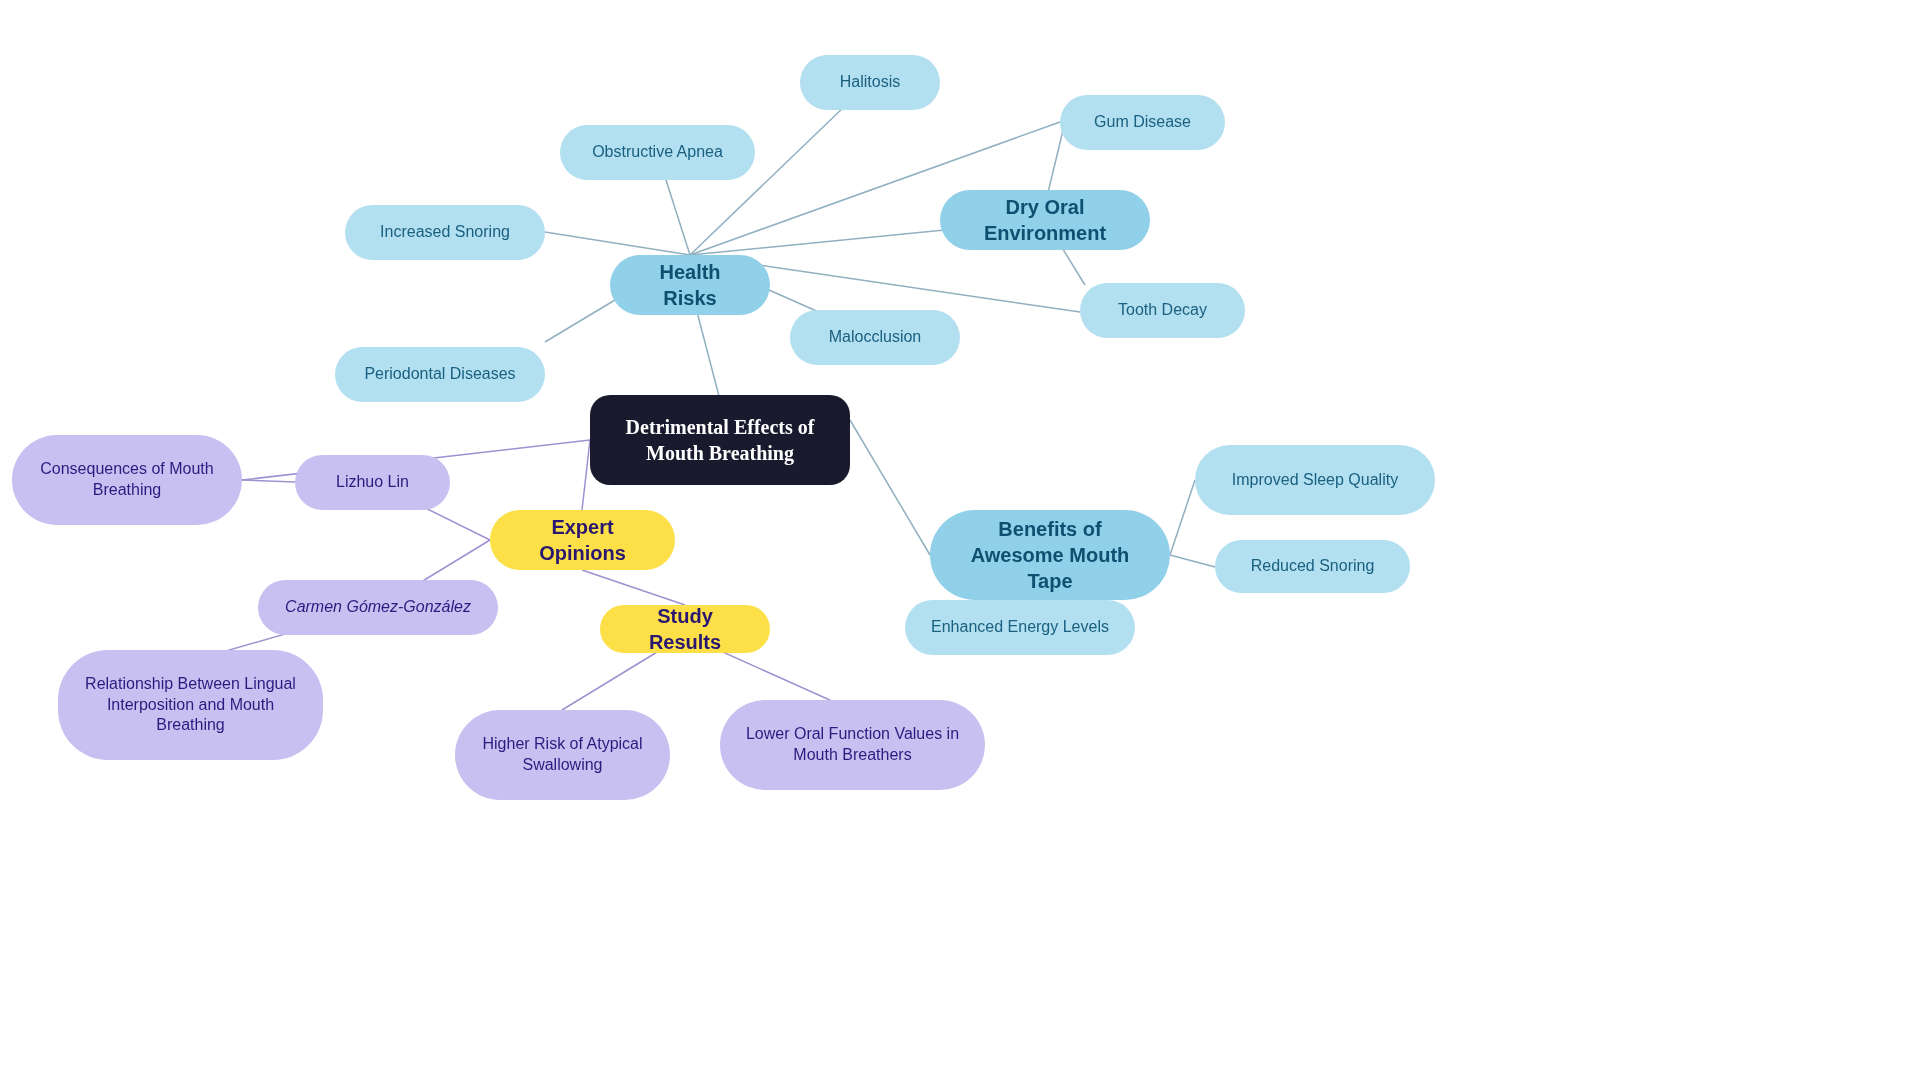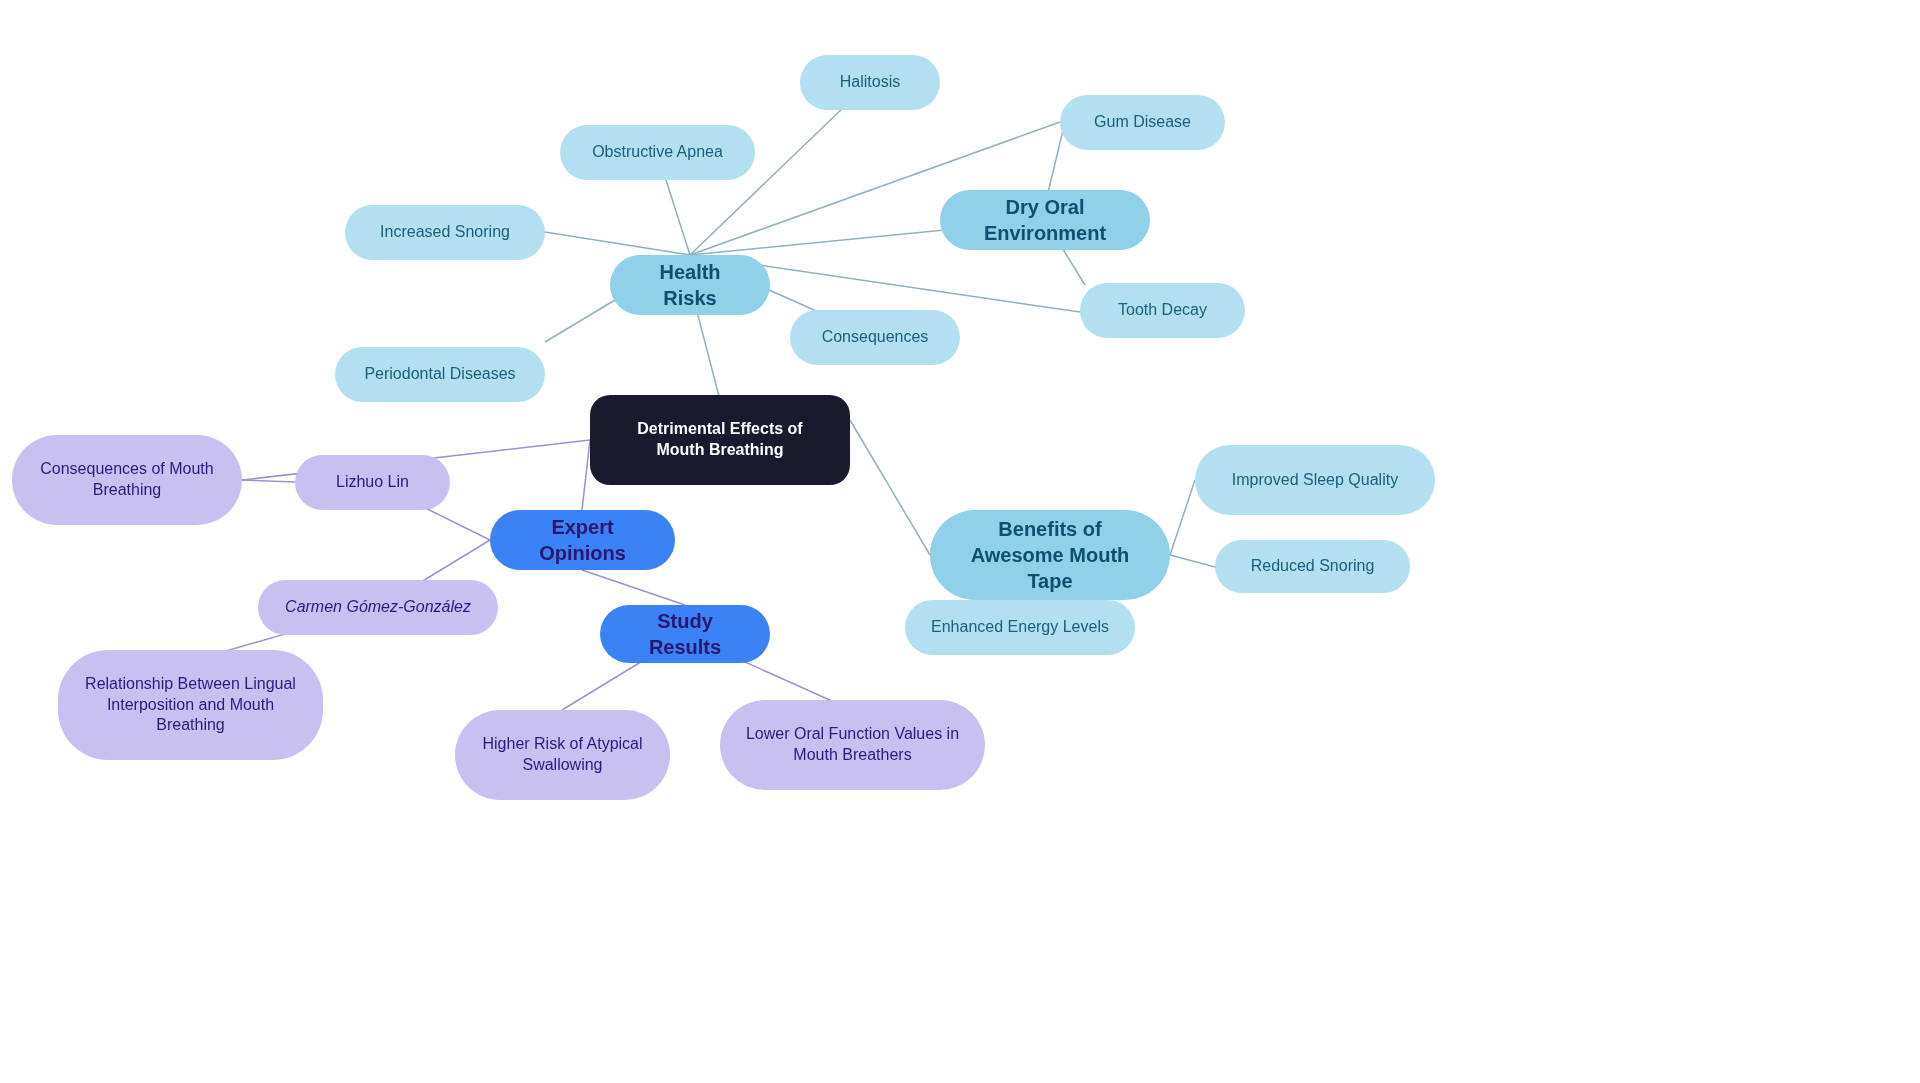--- a/index.html
+++ b/index.html
@@ -28,44 +28,45 @@
       text-align: center;
       font-size: 16px;
       font-weight: 500;
       z-index: 1;
       padding: 14px 22px;
       line-height: 1.3;
     }
     .node-center {
       background: #1a1a2e;
       color: #ffffff;
-      font-size: 16px;
+      font-size: 20px;
       font-weight: 600;
       border-radius: 20px;
       width: 260px;
       height: 90px;
+      font-family: Liberation Serif, serif;
     }
     .node-blue {
       background: #b3e0f0;
       color: #1a6080;
       border: none;
     }
     .node-blue-mid {
       background: #90d0e8;
       color: #0d5070;
       font-size: 20px;
       font-weight: 600;
     }
     .node-purple {
       background: #c8c0f0;
       color: #2d1a80;
       border: none;
     }
     .node-purple-mid {
-      background: #3b82f6;
+      background: #fde047;
       color: #2a1870;
       font-size: 20px;
       font-weight: 600;
     }
   </style>
 </head>
 <body>
 
 <svg class="connections">
 
@@ -112,30 +113,30 @@
 </svg>
 
 <div class="node node-center" style="left:590px; top:395px; width:260px; height:90px;">Detrimental Effects of Mouth Breathing</div>
 
 <div class="node node-blue-mid" style="left:610px; top:255px; width:160px; height:60px;">Health Risks</div>
 
 <div class="node node-blue" style="left:800px; top:55px; width:140px; height:55px;">Halitosis</div>
 <div class="node node-blue" style="left:1060px; top:95px; width:165px; height:55px;">Gum Disease</div>
 <div class="node node-blue-mid" style="left:940px; top:190px; width:210px; height:60px;">Dry Oral Environment</div>
 <div class="node node-blue" style="left:1080px; top:283px; width:165px; height:55px;">Tooth Decay</div>
-<div class="node node-blue" style="left:790px; top:310px; width:170px; height:55px;">Consequences</div>
+<div class="node node-blue" style="left:790px; top:310px; width:170px; height:55px;">Malocclusion</div>
 <div class="node node-blue" style="left:560px; top:125px; width:195px; height:55px;">Obstructive Apnea</div>
 <div class="node node-blue" style="left:345px; top:205px; width:200px; height:55px;">Increased Snoring</div>
 <div class="node node-blue" style="left:335px; top:315px; width:210px; height:55px;margin-top:32px;">Periodontal Diseases</div>
 
 <div class="node node-purple" style="left:12px; top:435px; width:230px; height:90px;">Consequences of Mouth Breathing</div>
 <div class="node node-purple" style="left:295px; top:455px; width:155px; height:55px;">Lizhuo Lin</div>
 <div class="node node-purple-mid" style="left:490px; top:510px; width:185px; height:60px;">Expert Opinions</div>
 <div class="node node-purple" style="left:258px; top:580px; width:240px; height:55px;font-style:italic;">Carmen Gómez-González</div>
 <div class="node node-purple" style="left:58px; top:650px; width:265px; height:110px;">Relationship Between Lingual Interposition and Mouth Breathing</div>
-<div class="node node-purple-mid" style="left:600px; top:605px; width:170px; height:58px;">Study Results</div>
+<div class="node node-purple-mid" style="left:600px; top:605px; width:170px; height:48px;">Study Results</div>
 <div class="node node-purple" style="left:455px; top:710px; width:215px; height:90px;">Higher Risk of Atypical Swallowing</div>
 <div class="node node-purple" style="left:720px; top:700px; width:265px; height:90px;">Lower Oral Function Values in Mouth Breathers</div>
 
 <div class="node node-blue-mid" style="left:930px; top:510px; width:240px; height:90px;">Benefits of Awesome Mouth Tape</div>
 <div class="node node-blue" style="left:1195px; top:445px; width:240px; height:70px;">Improved Sleep Quality</div>
 <div class="node node-blue" style="left:1215px; top:540px; width:195px; height:53px;">Reduced Snoring</div>
 <div class="node node-blue" style="left:905px; top:600px; width:230px; height:55px;">Enhanced Energy Levels</div>
 
 </body></html>

